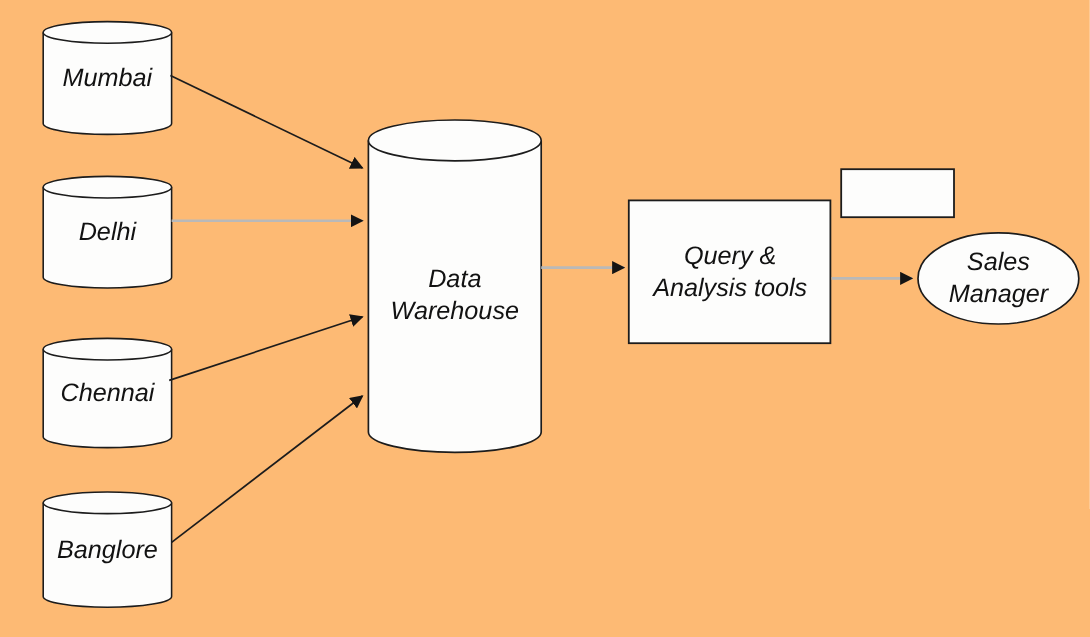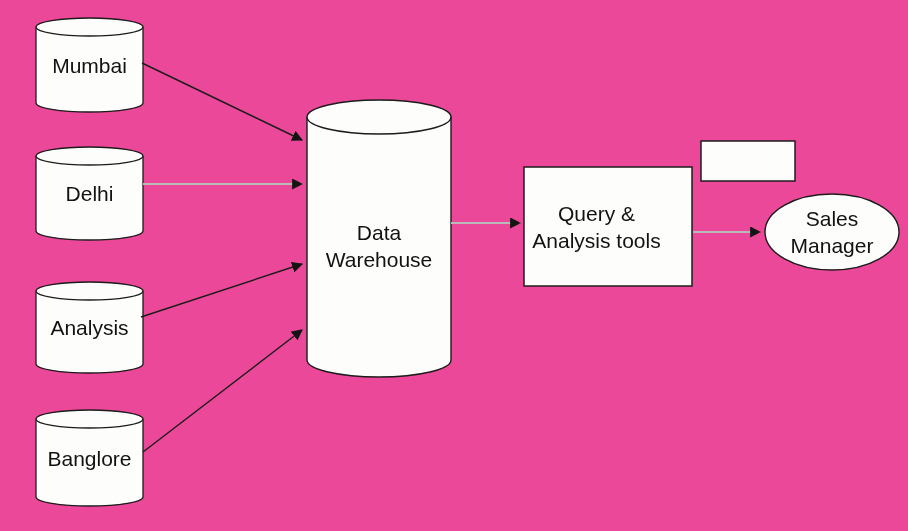--- a/index.html
+++ b/index.html
@@ -1,22 +1,23 @@
 <!DOCTYPE html>
 <html><head>
 <meta charset="utf-8">
 <style>
   html, body { margin: 0; padding: 0; }
   body { font-family: "Liberation Sans", sans-serif; }
   .canvas {
     position: relative;
     width: 908px;
     height: 531px;
-    background: #ec4899;
+    background: #fdba74;
     overflow: hidden;
+    font-style: italic;
   }
   .diagram-svg {
     position: absolute;
     inset: 0;
     width: 908px;
     height: 531px;
   }
   .shape-label {
     position: absolute;
     display: flex;
@@ -78,27 +79,27 @@
     <line x1="141" y1="317" x2="302" y2="264" stroke="#1c1c1c" stroke-width="1.4" marker-end="url(#arrowhead)"></line>
     <line x1="143" y1="452" x2="302" y2="330" stroke="#1c1c1c" stroke-width="1.4" marker-end="url(#arrowhead)"></line>
     <line x1="451" y1="223" x2="520" y2="223" stroke="#b9b9b9" stroke-width="2.2" marker-end="url(#arrowhead)"></line>
     <line x1="693" y1="232" x2="760" y2="232" stroke="#b9b9b9" stroke-width="2.2" marker-end="url(#arrowhead)"></line>
   </svg>
 
   <div class="shape-label" style="left:36px; top:27px; width:107px; height:76px;">Mumbai</div>
 
   <div class="shape-label" style="left:36px; top:156px; width:107px; height:75px;">Delhi</div>
 
-  <div class="shape-label" style="left:36px; top:291px; width:107px; height:73px;">Analysis</div>
+  <div class="shape-label" style="left:36px; top:291px; width:107px; height:73px;">Chennai</div>
 
   <div class="shape-label" style="left:307px; top:124px; width:144px; height:243px;">Data
 Warehouse</div>
 
   <div class="shape-label" style="left:36px; top:419px; width:107px; height:78px;">Banglore</div>
 
-  <div class="shape-label" style="left:524px; top:167px; width:145px; height:119px;">Query &amp;
+  <div class="shape-label" style="left:524px; top:167px; width:145px; height:119px;padding-left:12px;">Query &amp;
 Analysis tools</div>
 
 
   <div class="shape-label" style="left:765px; top:194px; width:134px; height:76px;">Sales
 Manager</div>
 
 </div>
 
 </body></html>

